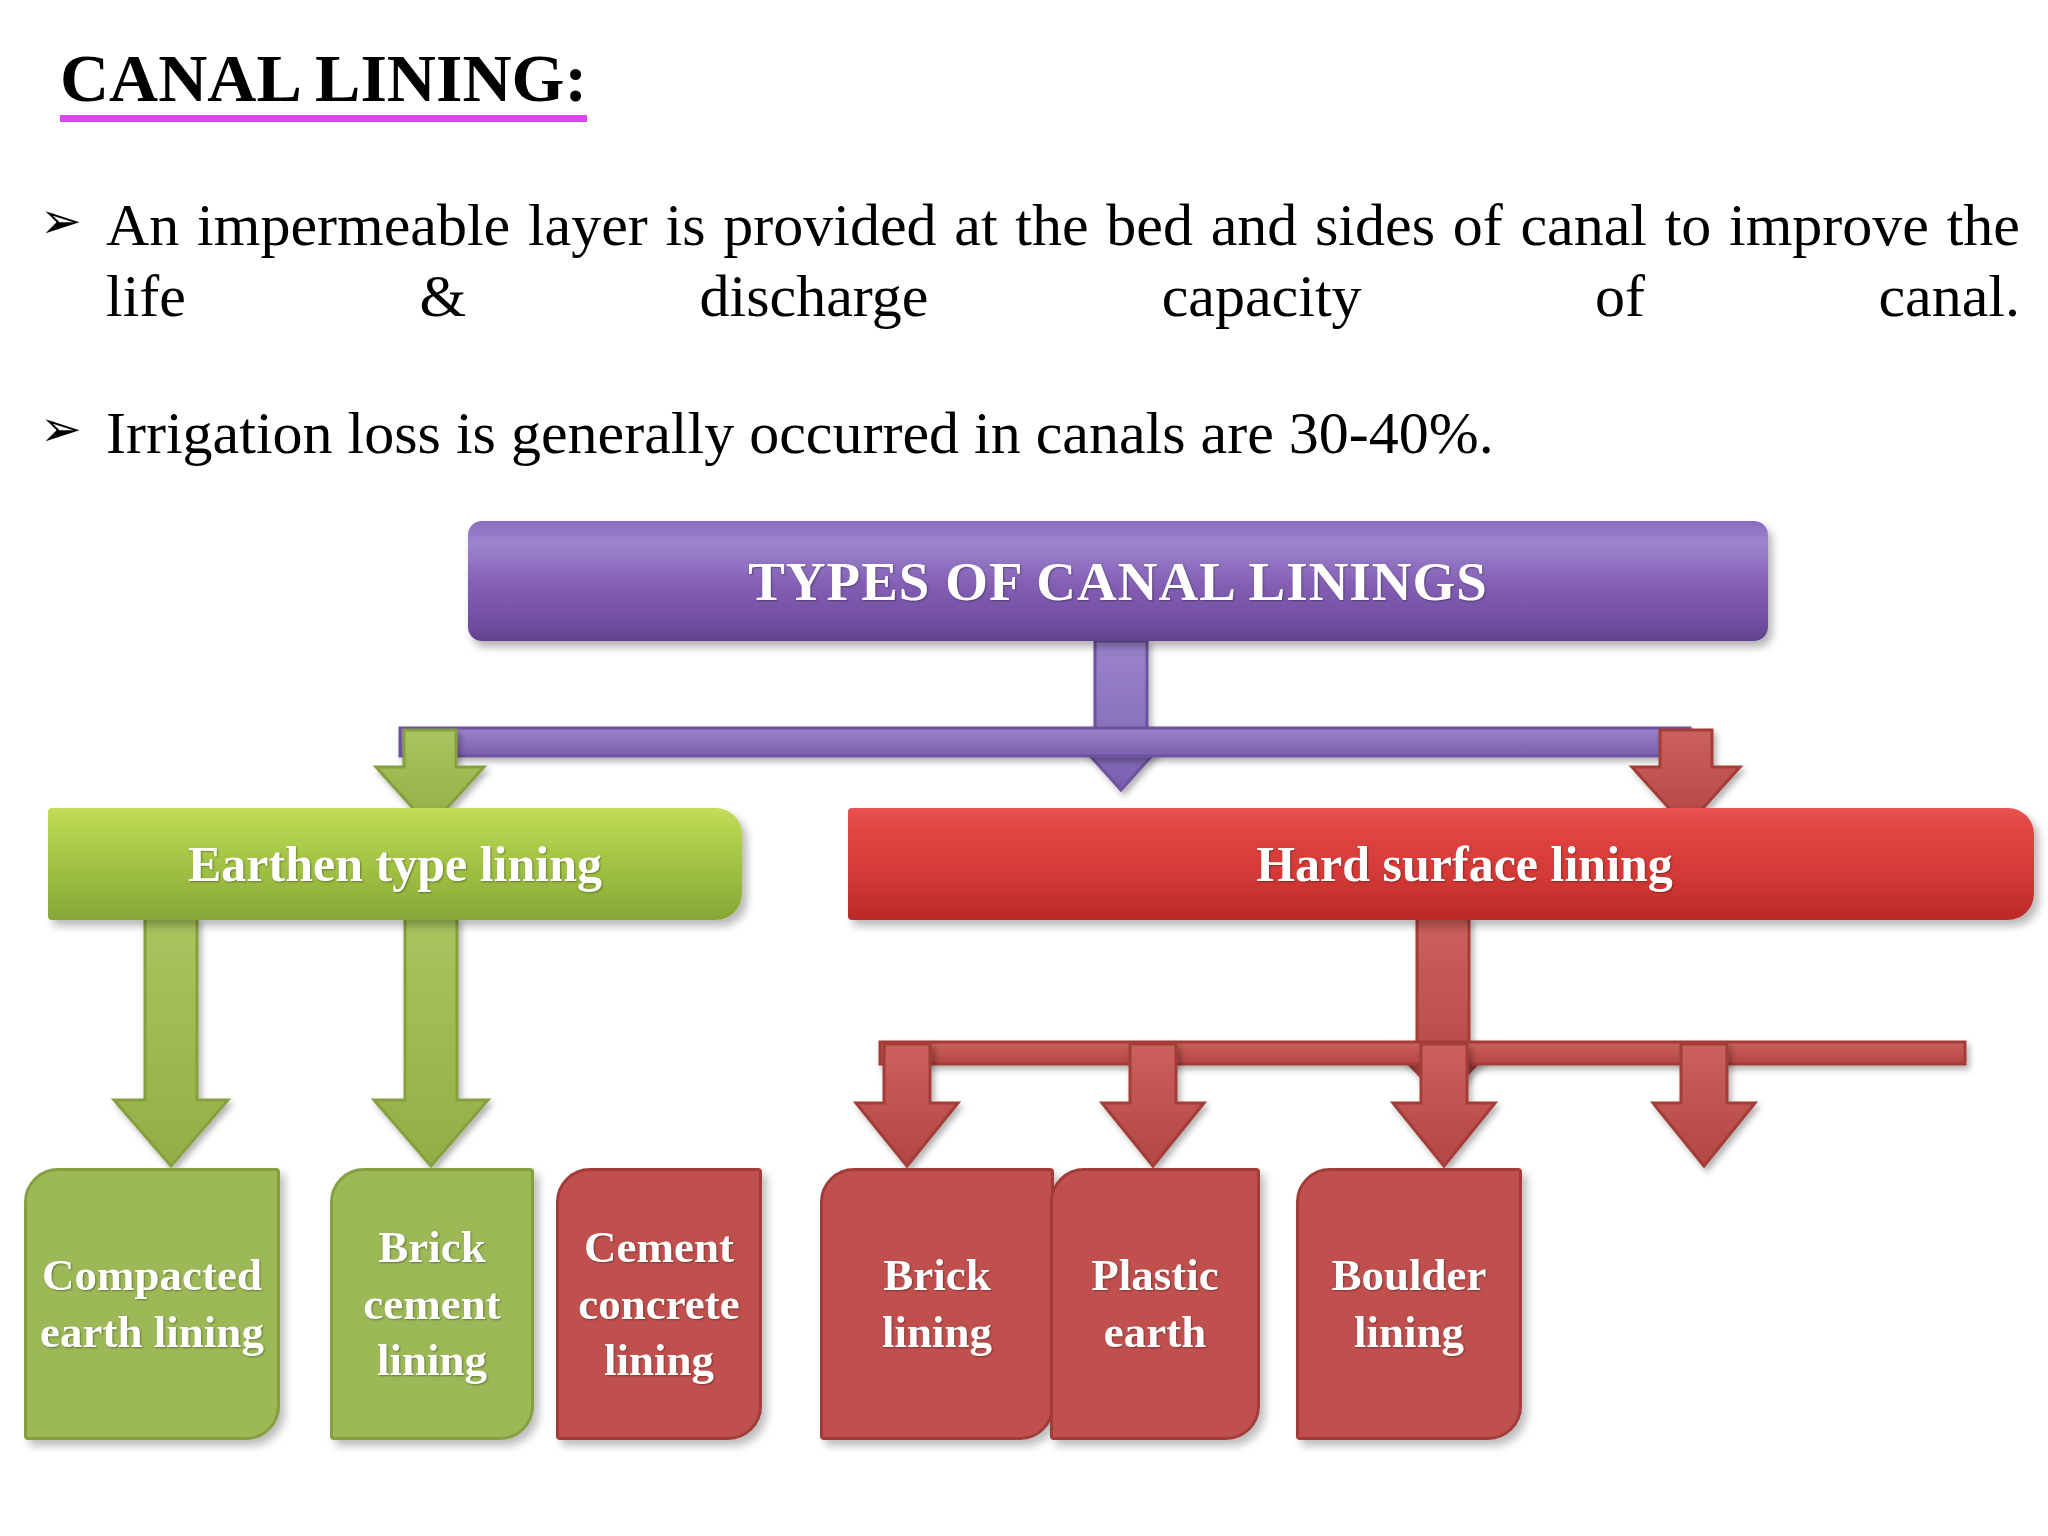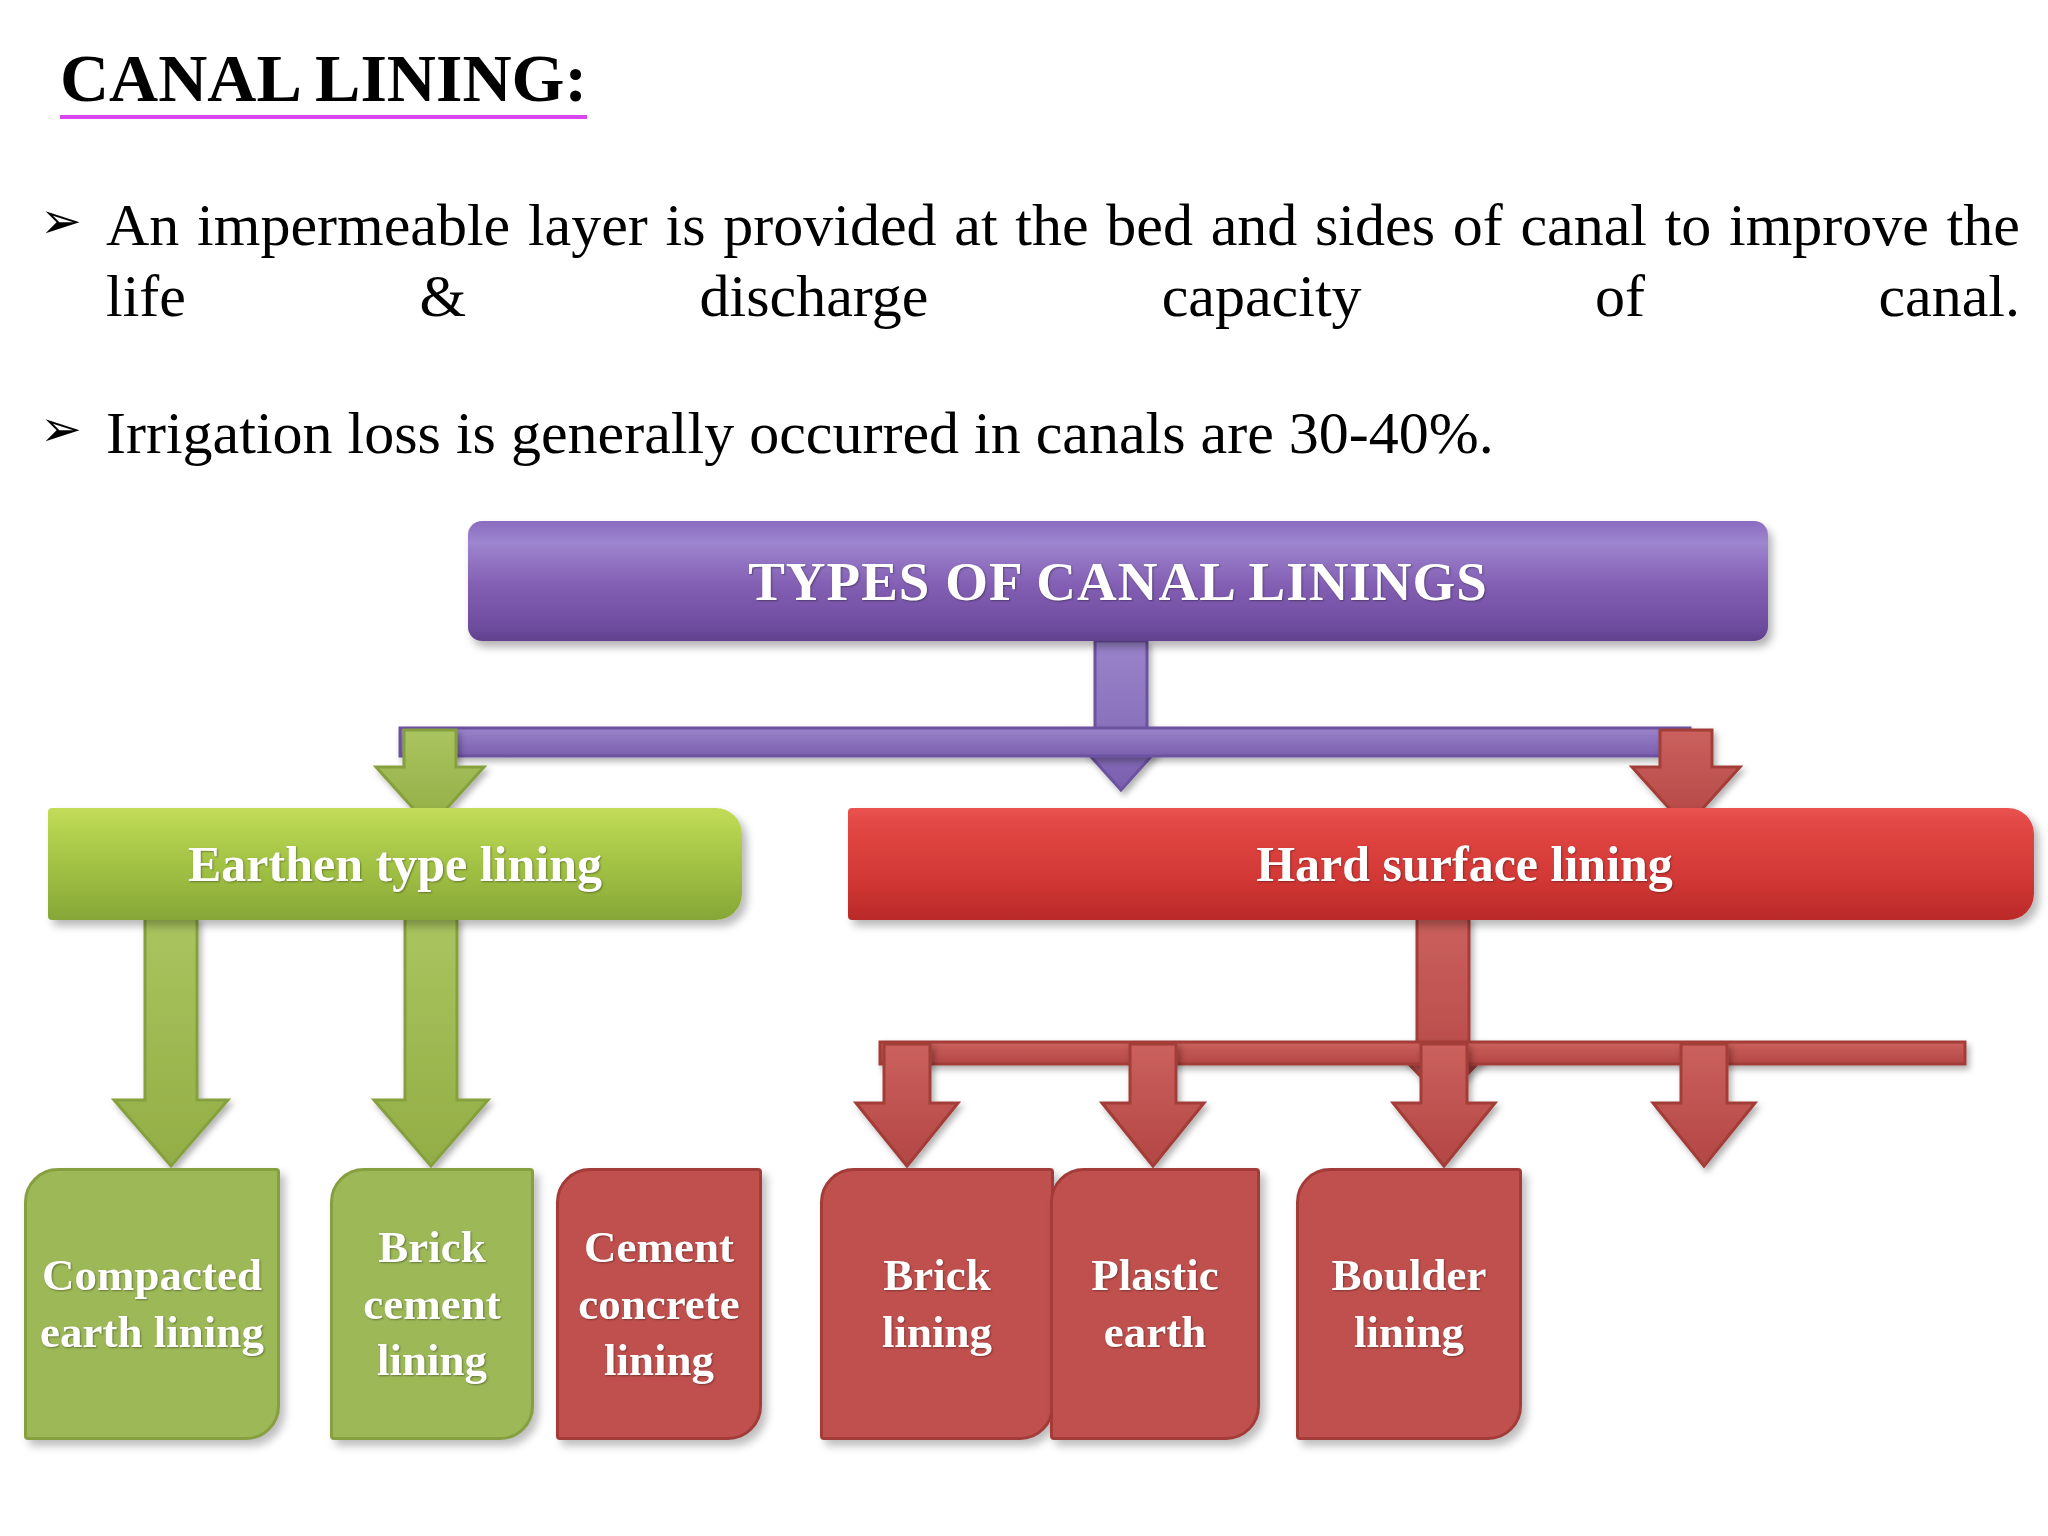--- a/index.html
+++ b/index.html
@@ -10,21 +10,21 @@
     overflow:hidden;
     position:relative;
   }
   #stage{position:absolute;left:0;top:0;width:2048px;height:1536px;}
 
   
   .slide-title{
     position:absolute;left:60px;top:44px;
     font-size:68px;font-weight:bold;color:#000;
     letter-spacing:0px;
-    border-bottom:4px solid #d946ef;
+    border-bottom:7px solid #d946ef;
     padding-bottom:2px;line-height:1.02;
     white-space:nowrap;
   }
 
   
   .bullet{
     position:absolute;
     color:#000;font-size:60px;line-height:1.18;
     display:flex;align-items:flex-start;
   }

